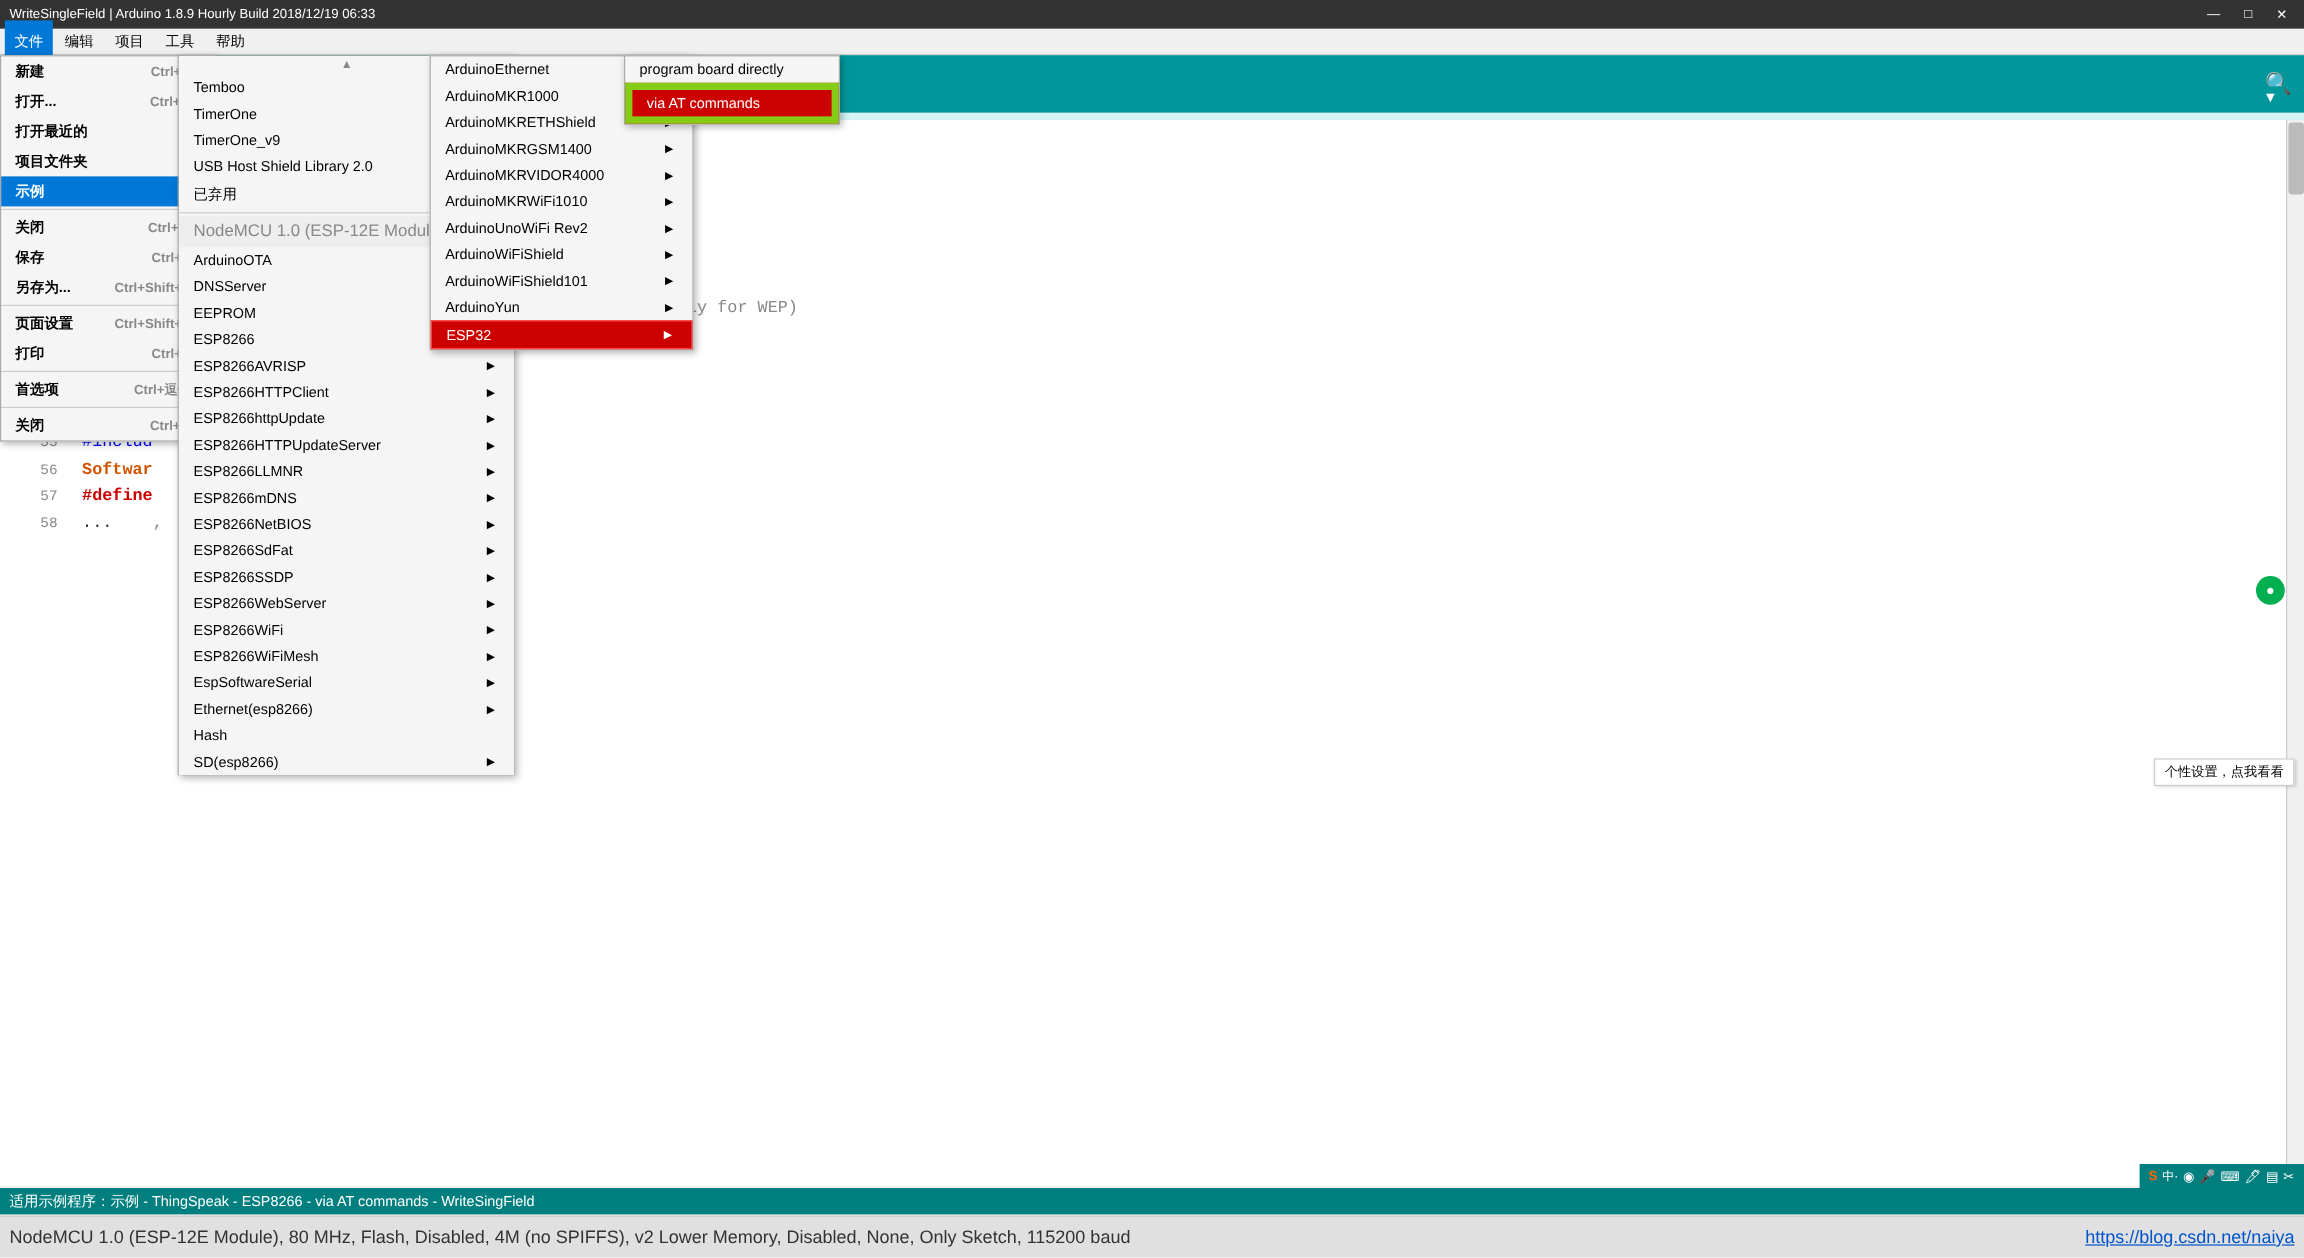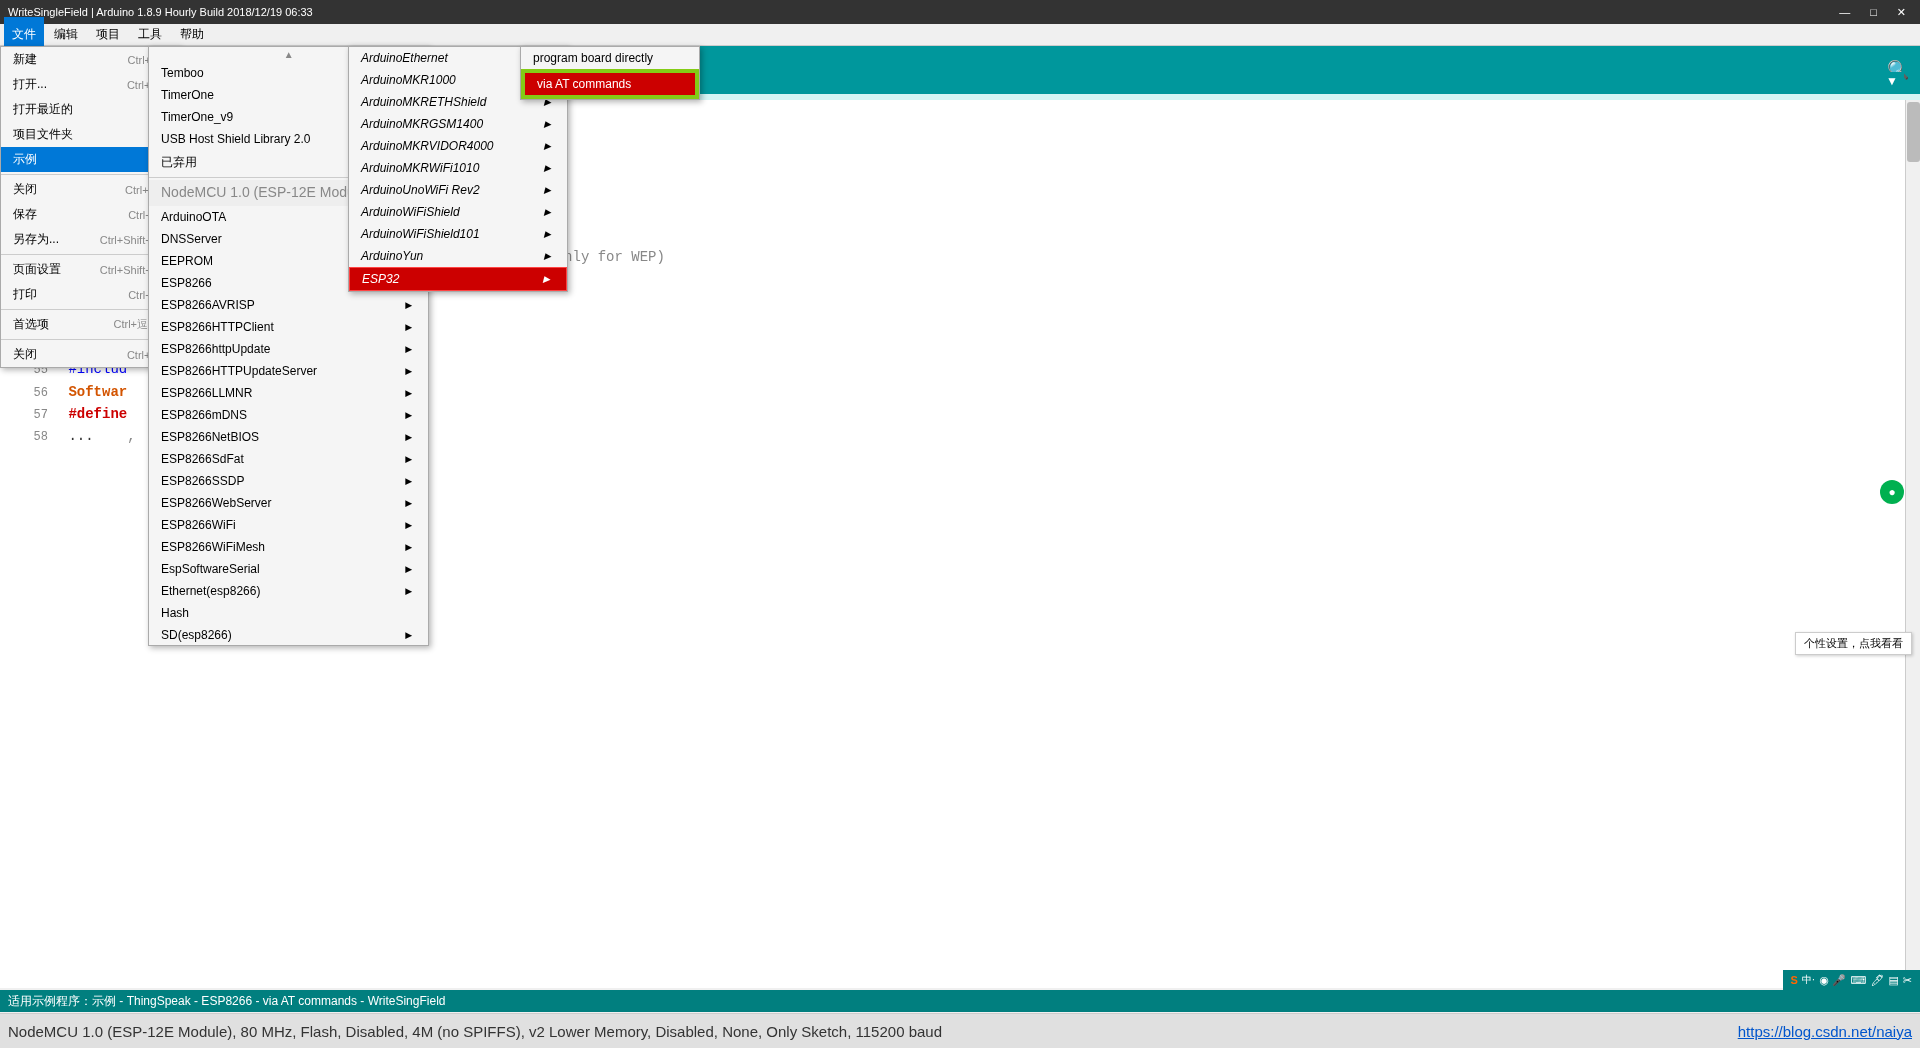--- a/index.html
+++ b/index.html
@@ -148,20 +148,21 @@
       box-shadow: 2px 2px 6px rgba(0,0,0,0.3);
       z-index: 100;
     }
     .file-menu-item {
       display: flex;
       justify-content: space-between;
       align-items: center;
       padding: 4px 20px 4px 12px;
       cursor: pointer;
       white-space: nowrap;
+      font-weight: bold;
     }
     .file-menu-item:hover, .file-menu-item.active {
       background: #0078d7;
       color: #fff;
     }
     .file-menu-item .shortcut {
       margin-left: 30px;
       color: #888;
       font-size: 11px;
     }
@@ -493,39 +494,39 @@
   <div class="submenu-item has-submenu">ESP8266WiFi</div>
   <div class="submenu-item has-submenu">ESP8266WiFiMesh</div>
   <div class="submenu-item has-submenu">EspSoftwareSerial</div>
   <div class="submenu-item has-submenu">Ethernet(esp8266)</div>
   <div class="submenu-item">Hash</div>
   <div class="submenu-item has-submenu">SD(esp8266)</div>
   <div class="submenu-item has-submenu">Servo(esp8266)</div>
 
 </div>
 
-<div id="esp8266-submenu" style="position:absolute; top:46px; left:348px; background:#f5f5f5; border:1px solid #aaa; min-width:220px; box-shadow:2px 2px 6px rgba(0,0,0,0.3); z-index:102;font-style:italic;">
+<div id="esp8266-submenu" style="position:absolute; top:46px; left:358px; background:#f5f5f5; border:1px solid #aaa; min-width:220px; box-shadow:2px 2px 6px rgba(0,0,0,0.3); z-index:102;">
   <div class="esp-item has-submenu">ArduinoEthernet</div>
   <div class="esp-item has-submenu">ArduinoMKR1000</div>
   <div class="esp-item has-submenu">ArduinoMKRETHShield</div>
   <div class="esp-item has-submenu">ArduinoMKRGSM1400</div>
   <div class="esp-item has-submenu">ArduinoMKRVIDOR4000</div>
   <div class="esp-item has-submenu">ArduinoMKRWiFi1010</div>
   <div class="esp-item has-submenu">ArduinoUnoWiFi Rev2</div>
   <div class="esp-item has-submenu">ArduinoWiFiShield</div>
   <div class="esp-item has-submenu">ArduinoWiFiShield101</div>
   <div class="esp-item has-submenu">ArduinoYun</div>
   <div class="esp-item highlighted has-submenu" style="background:#cc0000; color:#fff; border:1px solid #ff4444;">ESP32</div>
 </div>
 
 <div id="program-submenu" style="position:absolute; top:46px; left:520px; background:#f5f5f5; border:1px solid #aaa; min-width:180px; box-shadow:2px 2px 6px rgba(0,0,0,0.3); z-index:104;">
   <div class="prog-item">
     <span>program board directly</span>
   </div>
-  <div class="prog-item highlighted" style="background:#cc0000; color:#fff; border:4px solid #84cc16;">
+  <div class="prog-item highlighted" style="background:#cc0000; color:#fff; border:6px solid #84cc16;">
     <span>via AT commands</span>
   </div>
 </div>
 
 <div style="position:absolute; right:16px; top:480px; background:#00b050; color:#fff; border-radius:50%; width:24px; height:24px; display:flex; align-items:center; justify-content:center; cursor:pointer; font-size:12px; z-index:200;">
   <span>●</span>
 </div>
 
 <div style="position:absolute; right:0; bottom:58px; background:#017f7f; display:flex; align-items:center; gap:4px; padding:2px 8px; height:20px; z-index:10;">
   <span style="color:#ff6600; font-size:11px; font-weight:bold;">S</span>

